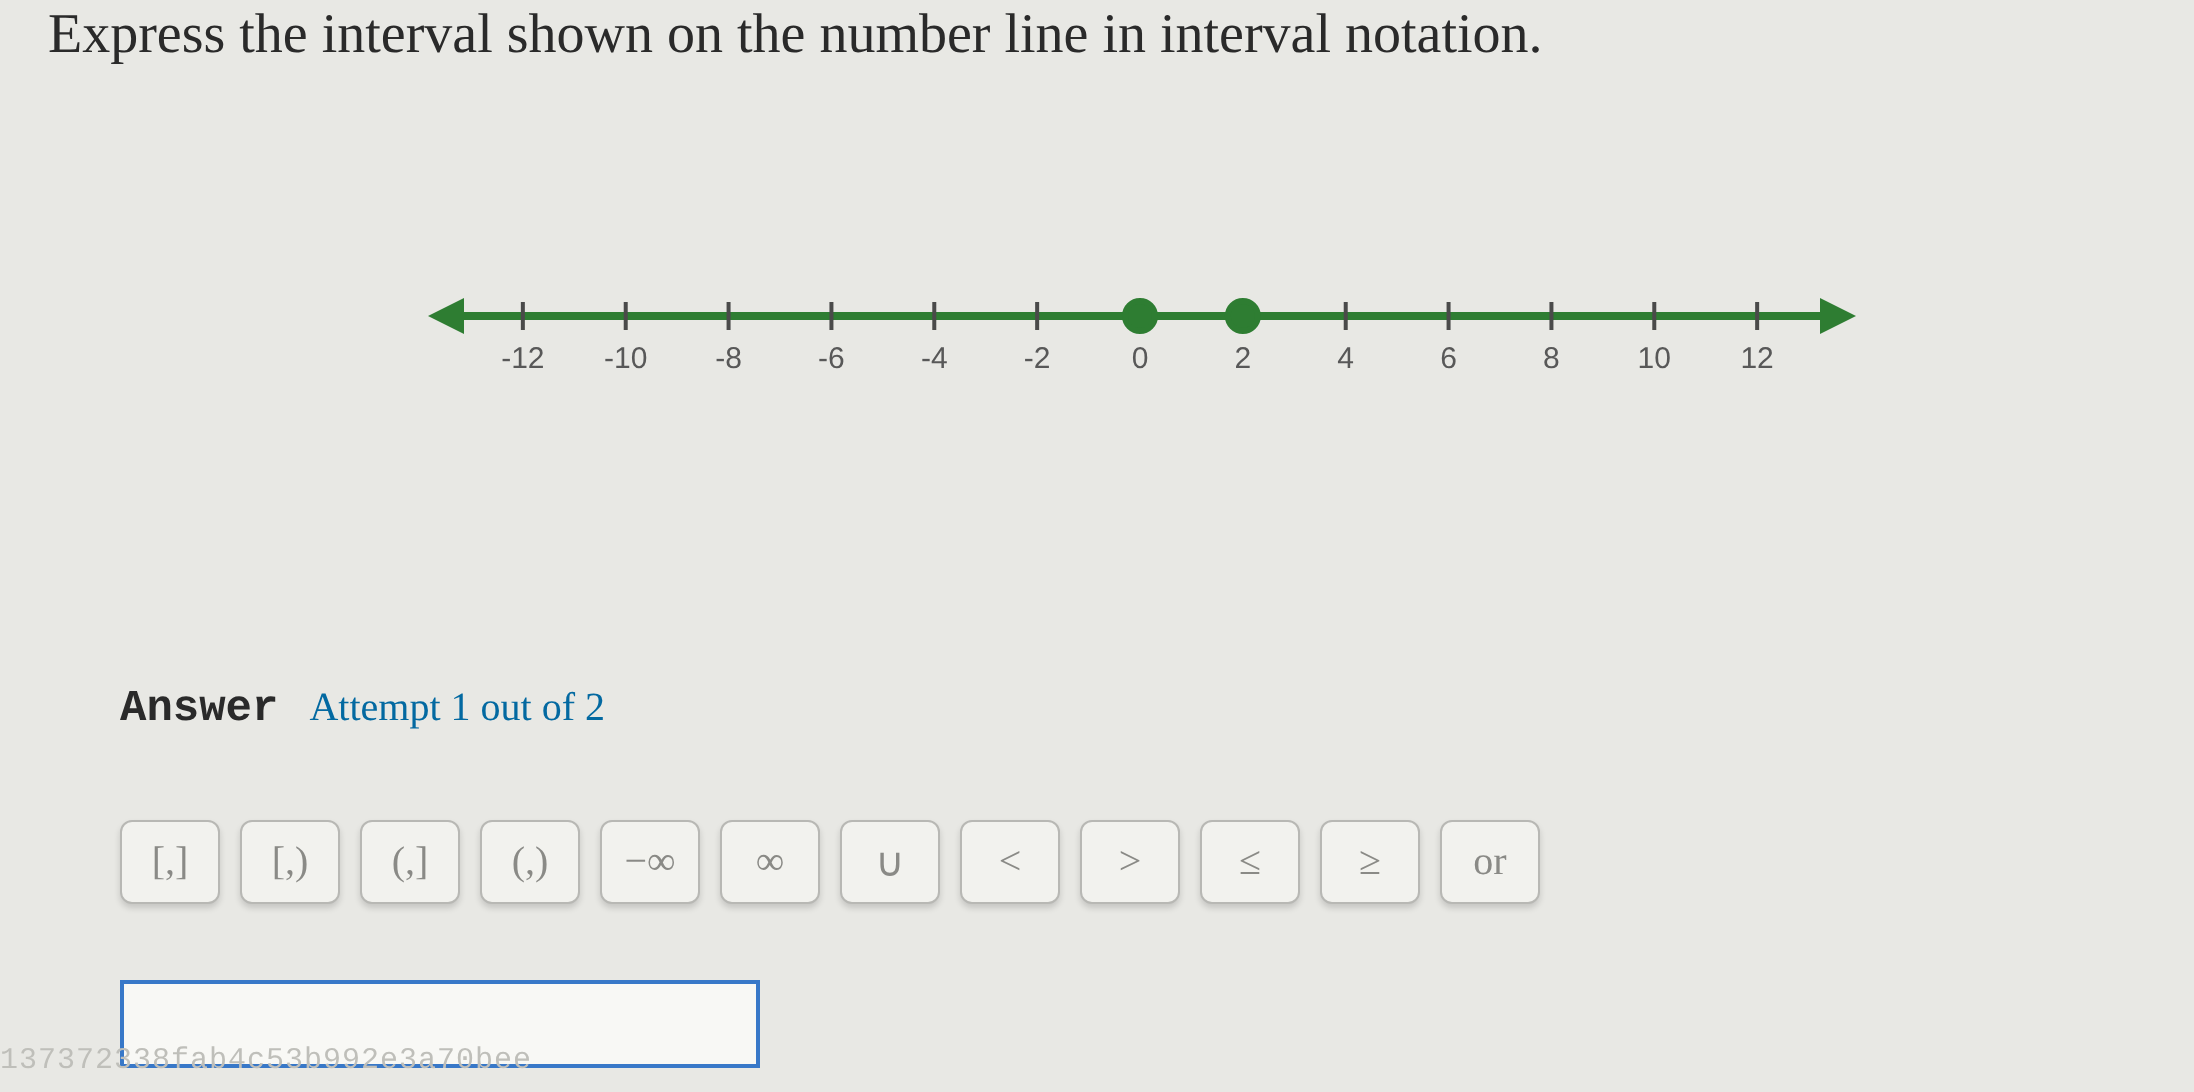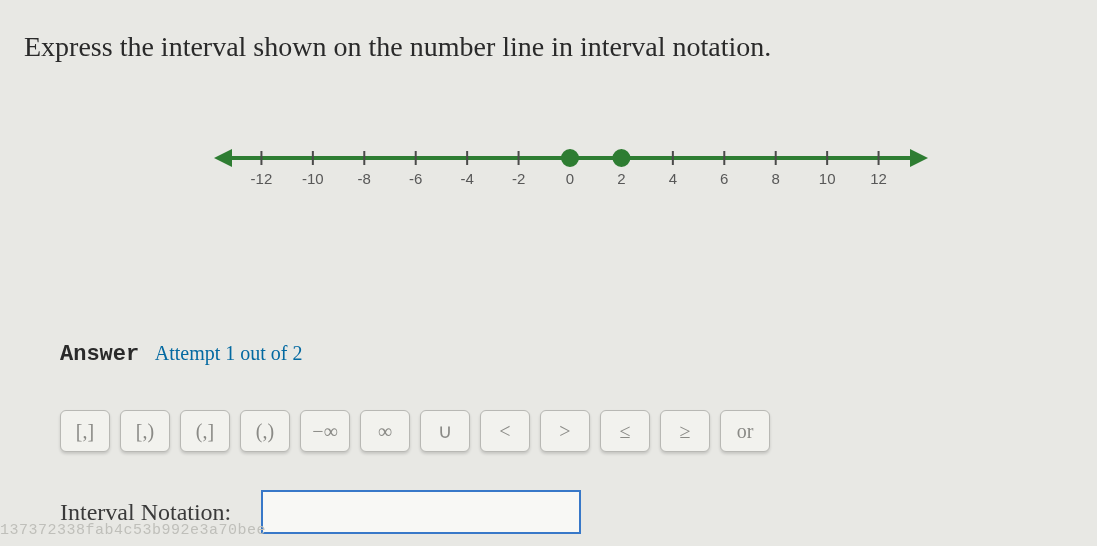--- a/index.html
+++ b/index.html
@@ -7,21 +7,21 @@
     width: 1097px;
     height: 546px;
     background: #e8e8e4;
     font-family: Georgia, 'Times New Roman', serif;
     color: #333;
     position: relative;
     overflow: hidden;
   }
   .question {
     position: absolute;
-    top: 31px;
+    top: 2px;
     left: 24px;
     font-size: 28px;
     color: #2a2a2a;
   }
   .numberline-wrap {
     position: absolute;
     top: 130px;
     left: 210px;
     width: 720px;
     height: 80px;
@@ -140,17 +140,16 @@
     <div class="sym-btn">∞</div>
     <div class="sym-btn">∪</div>
     <div class="sym-btn">&lt;</div>
     <div class="sym-btn">&gt;</div>
     <div class="sym-btn">≤</div>
     <div class="sym-btn">≥</div>
     <div class="sym-btn">or</div>
   </div>
 
 <div class="input-row">
-  <span class="input-label">Interval Notation:</span>
   <input class="interval-input" type="text" value="" style="">
 </div>
 
 <div class="watermark">137372338fab4c53b992e3a70bee</div>
 
 </body></html>

